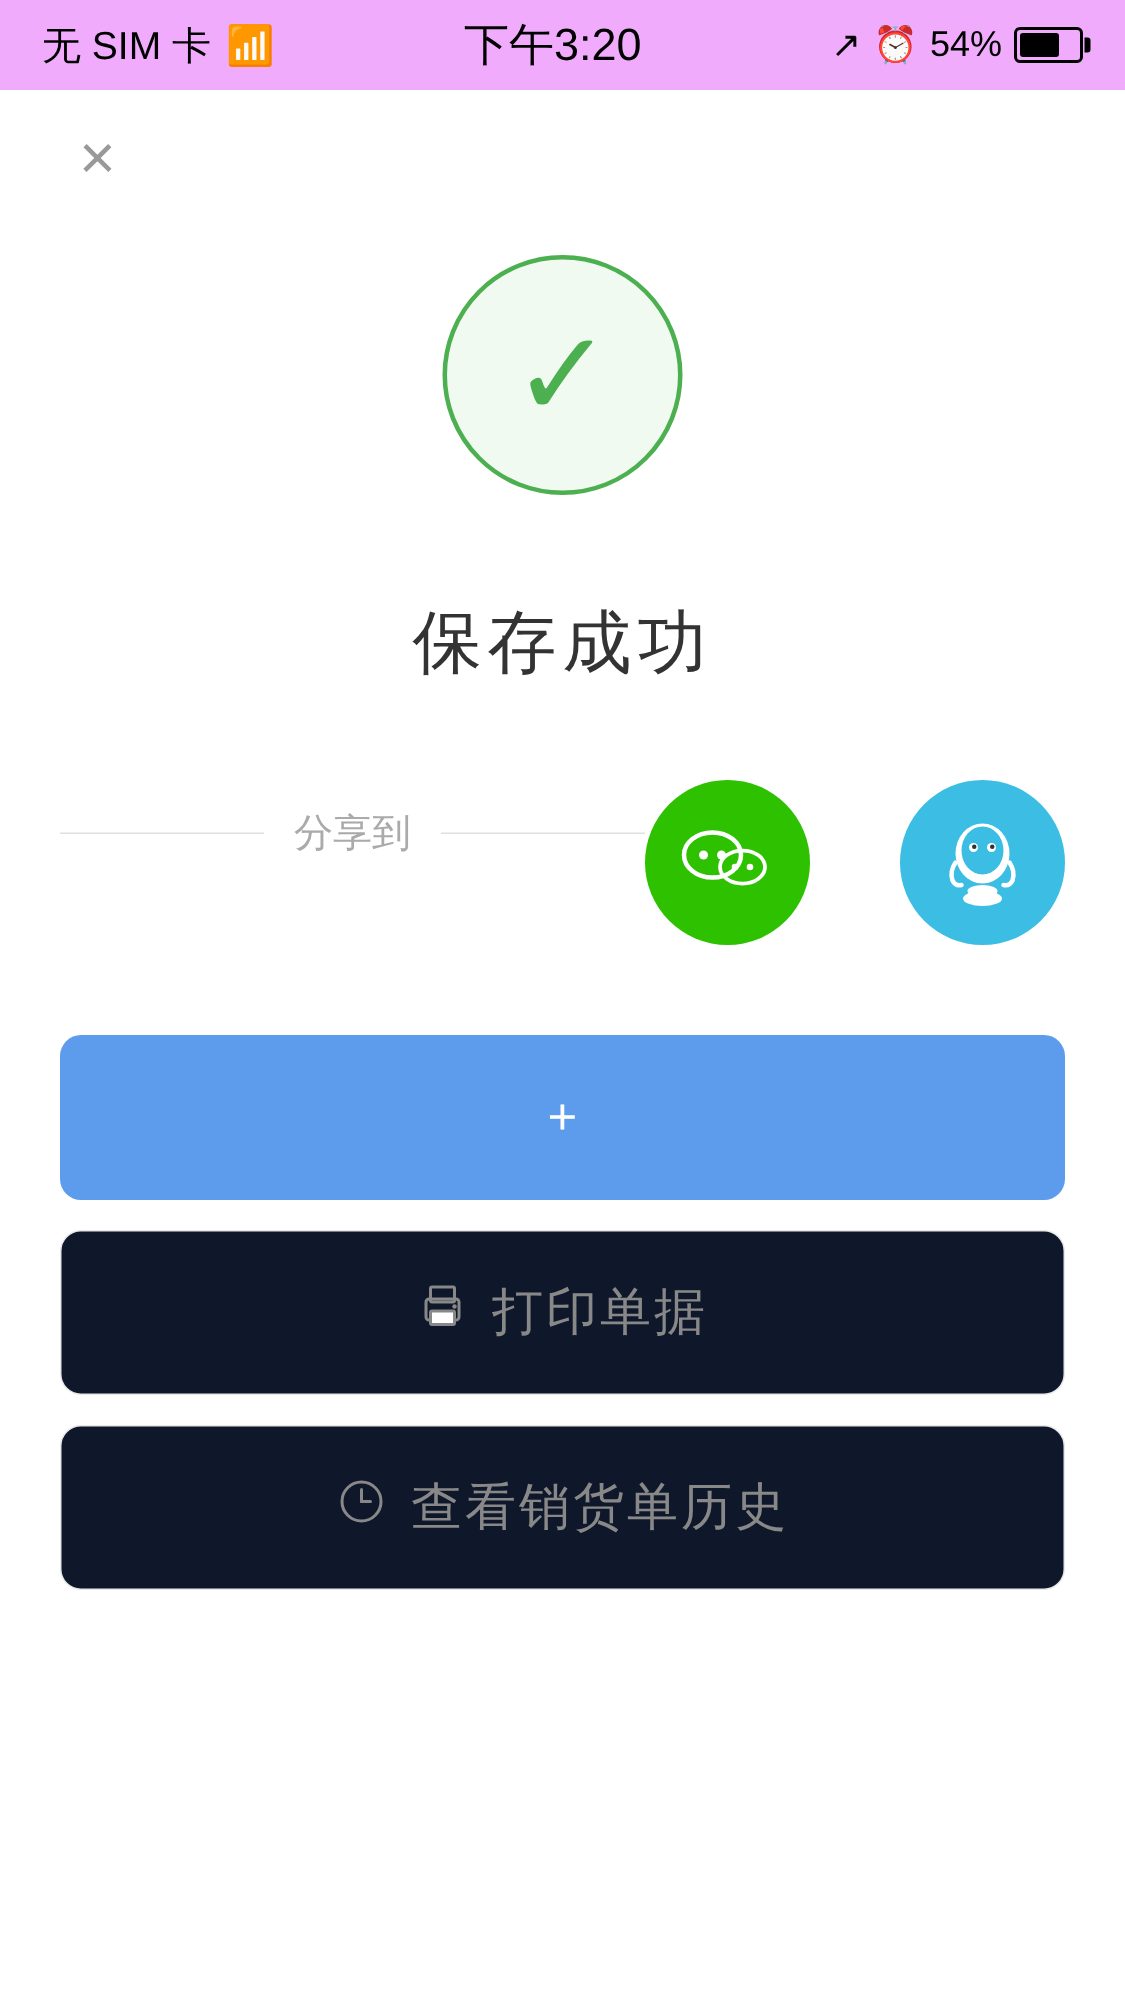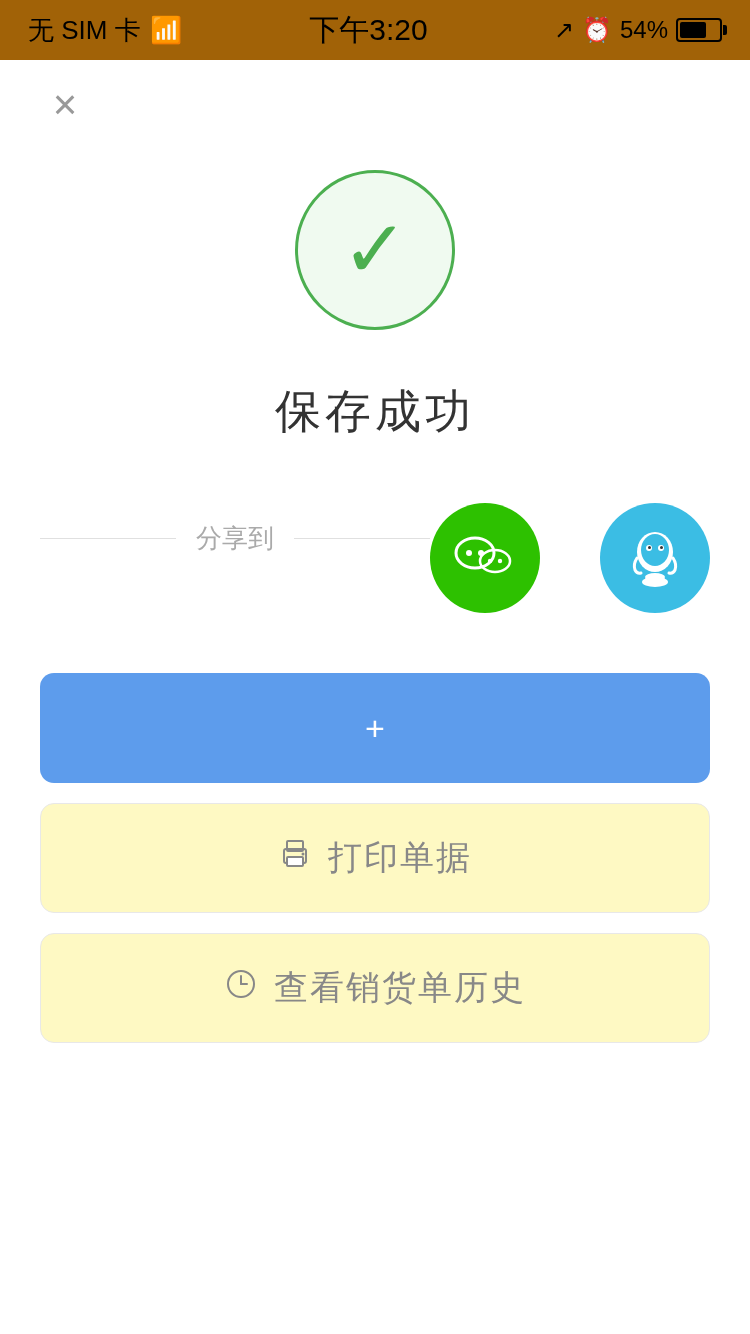--- a/index.html
+++ b/index.html
@@ -12,21 +12,21 @@
       font-family: -apple-system, "PingFang SC", "Helvetica Neue", sans-serif;
       display: flex;
       flex-direction: column;
       overflow: hidden;
     }
 
     
     .status-bar {
       width: 100%;
       height: 60px;
-      background: #a16207;
+      background: #f0abfc;
       display: flex;
       align-items: center;
       justify-content: space-between;
       padding: 0 28px;
       flex-shrink: 0;
     }
     .status-left {
       display: flex;
       align-items: center;
       gap: 10px;
@@ -125,21 +125,21 @@
     .checkmark {
       color: #4caf50;
       font-size: 80px;
       line-height: 1;
     }
 
     .success-title {
       font-size: 46px;
       color: #333;
       font-weight: 400;
-      margin-top: 51px;
+      margin-top: 68px;
       letter-spacing: 4px;
     }
 
     
     .share-section {
       width: 100%;
       margin-top: 60px;
       display: flex;
       flex-direction: row;
       align-items: center;
@@ -201,21 +201,21 @@
       align-items: center;
       justify-content: center;
       gap: 16px;
       font-size: 34px;
     }
     .action-btn-primary {
       background: #5d9cec;
       color: white;
     }
     .action-btn-secondary {
-      background: #fef9c3;
+      background: #0f172a;
       color: #888;
       border: 1px solid #e8e8e8;
     }
     .btn-icon {
       font-size: 34px;
     }
     .btn-label {
       font-size: 34px;
       letter-spacing: 2px;
     }

